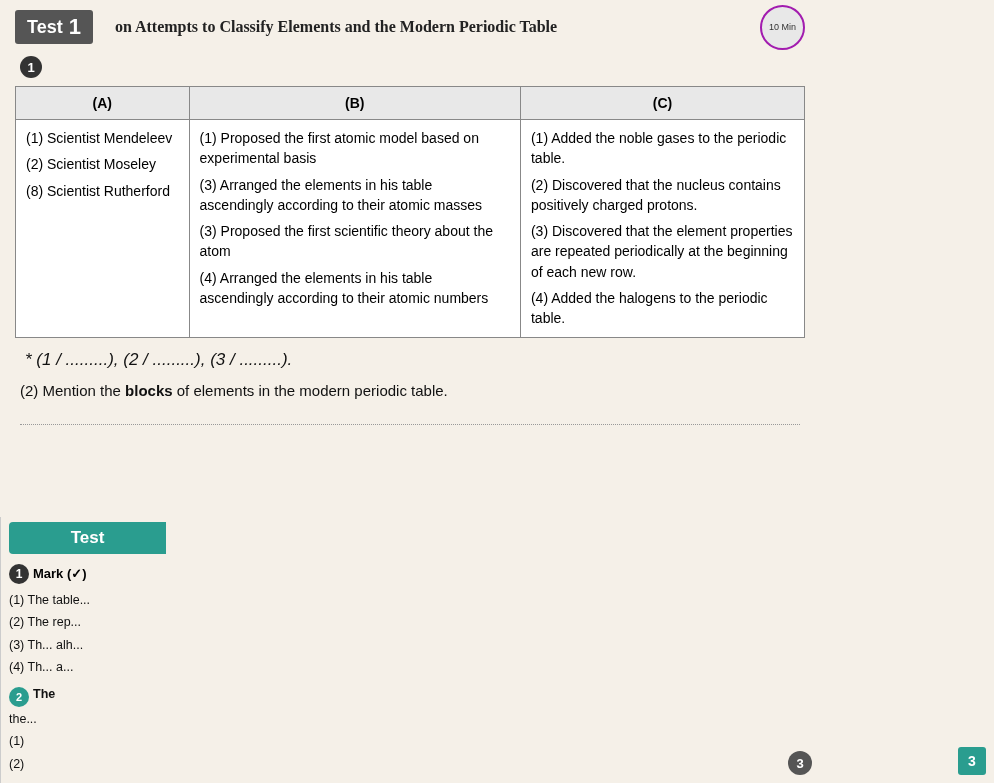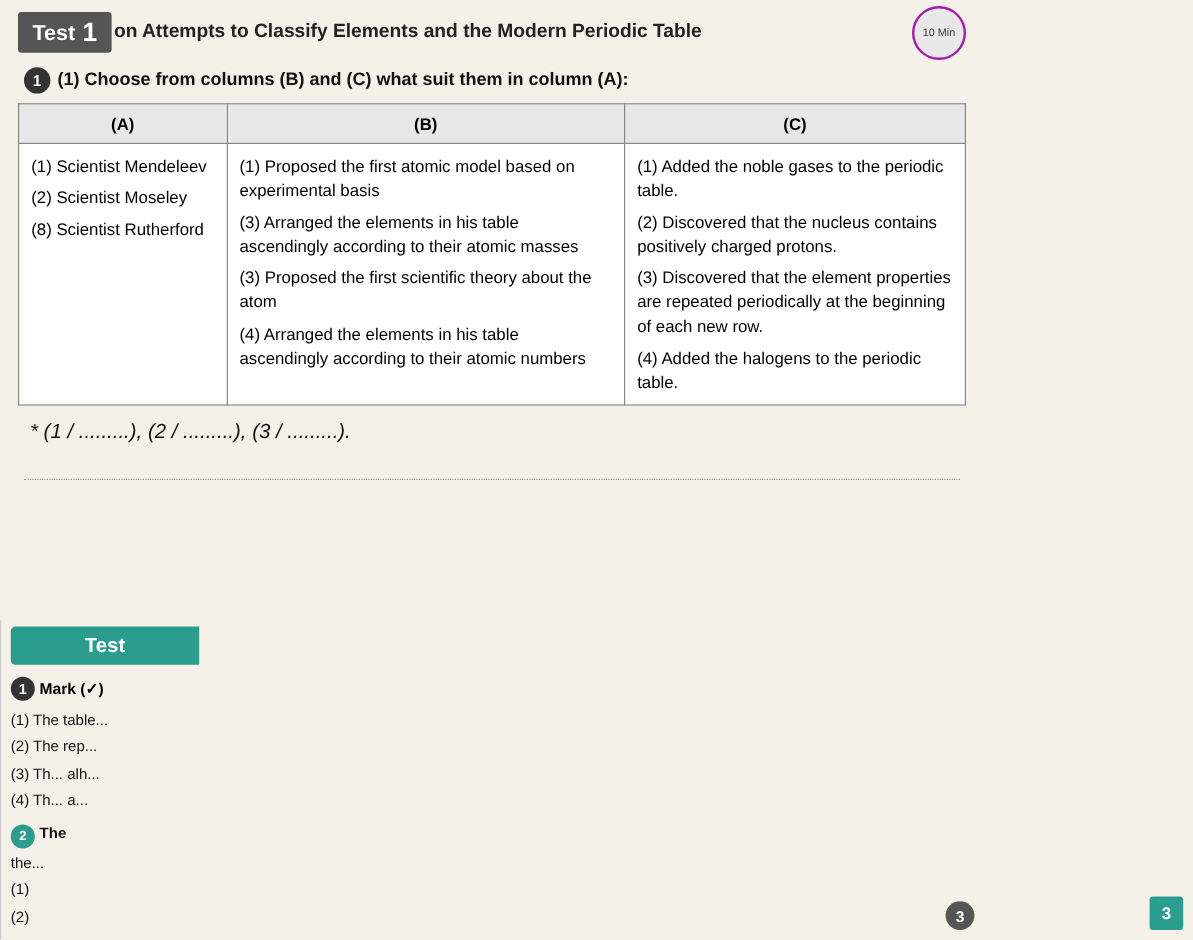--- a/index.html
+++ b/index.html
@@ -54,24 +54,25 @@
       border-radius: 3px;
     }
 
     .test-number {
       font-size: 22px;
       font-weight: bold;
       color: white;
     }
 
     .test-title {
-      margin-left: 2px;
+      margin-left: 22px;
       font-size: 16px;
       font-weight: bold;
       color: #222;
+      font-family: Liberation Serif, serif;
     }
 
     .minutes-circle {
       position: absolute;
       right: 0;
       top: -5px;
       width: 45px;
       height: 45px;
       border-radius: 50%;
       background: #e8e8e8;
@@ -298,21 +299,20 @@
       <span class="test-title">on Attempts to Classify Elements and the Modern Periodic Table</span>
       <div class="minutes-circle">
         <span>10 Min</span>
       </div>
     </div>
 
     <div class="question-header">
       <div class="q-number-circle">
         <span>1</span>
       </div>
-      <div class="question-text">(1) Choose from columns (B) and (C) what suit them in column (A):</div>
     </div>
 
     <table class="match-table">
       <thead>
         <tr>
           <th class="col-a">(A)</th>
           <th class="col-b">(B)</th>
           <th class="col-c">(C)</th>
         </tr>
       </thead>
@@ -336,20 +336,25 @@
             <p>(4) Added the halogens to the periodic table.</p>
           </td>
         </tr>
       </tbody>
     </table>
 
     <div class="answer-line">
       <span>* (1 / .........), (2 / .........), (3 / .........).</span>
     </div>
 
+    <div class="question2">
+      <span>(2) Mention the</span>
+      <span class="bold-word">blocks</span>
+      <span>of elements in the modern periodic table.</span>
+    </div>
 
     <div class="dotted-line"></div>
 
     <div class="bottom-number">
       <span>3</span>
     </div>
 
   </div>
 
   <div class="right-sidebar">

